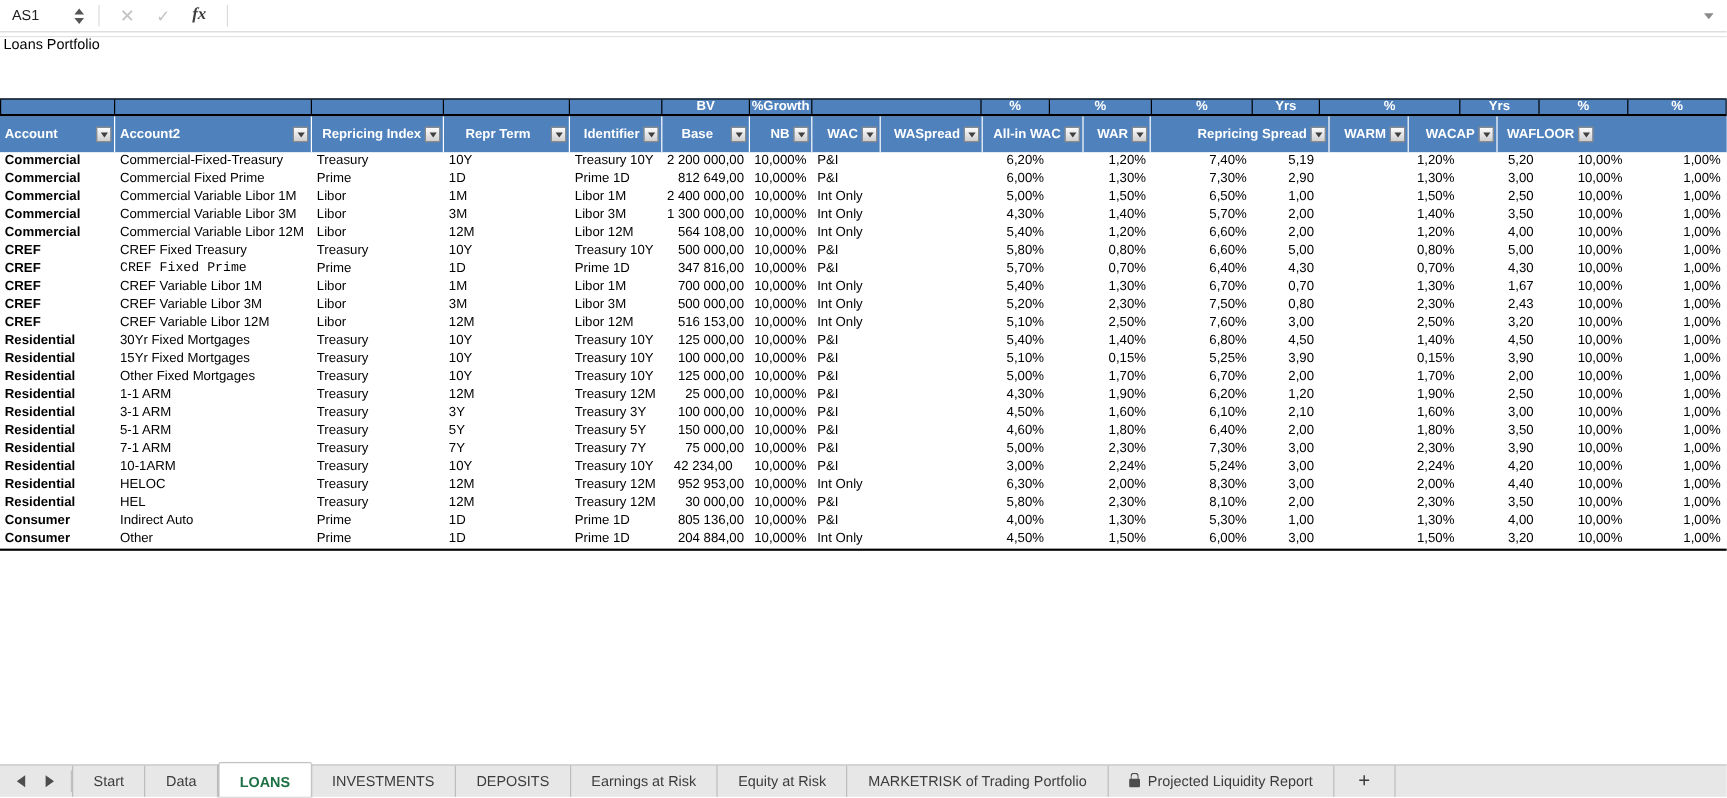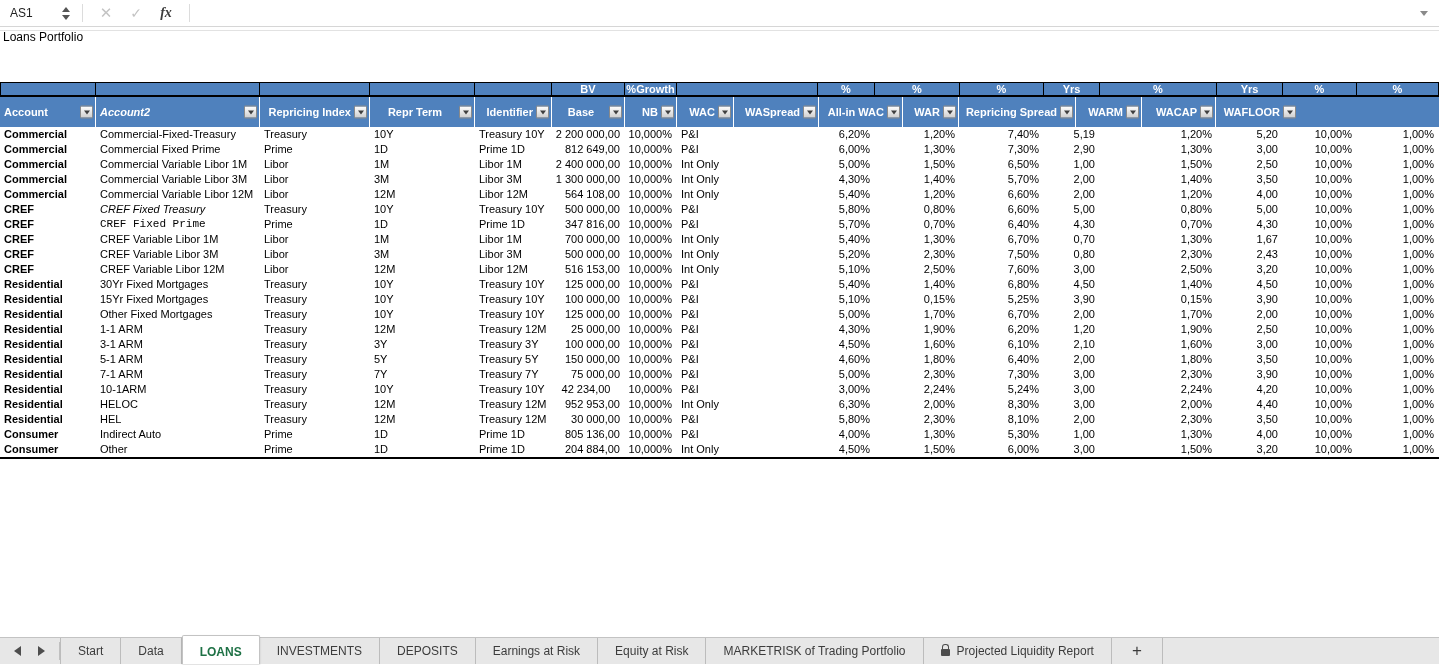--- a/index.html
+++ b/index.html
@@ -126,21 +126,21 @@
       <div class="ucell" style="width: 74px;">%</div>
       <div class="ucell" style="width: 82px;">%</div>
     </div>
   <div class="header-row">
       <div class="hcell" style="width: 96px;">
         <div class="hlabel hl-left">Account</div>
         <div class="filter-btn">
           <span class="f-tri"></span>
         </div>
       </div>
-      <div class="hcell" style="width: 164px; font-style: italic;">
+      <div class="hcell" style="width: 164px;">
         <div class="hlabel hl-left">Account2</div>
         <div class="filter-btn">
           <span class="f-tri"></span>
         </div>
       </div>
       <div class="hcell" style="width: 110px;">
         <div class="hlabel hl-right">Repricing Index</div>
         <div class="filter-btn">
           <span class="f-tri"></span>
         </div>
@@ -186,21 +186,21 @@
         <div class="filter-btn">
           <span class="f-tri"></span>
         </div>
       </div>
       <div class="hcell" style="width: 56px;">
         <div class="hlabel hl-right">WAR</div>
         <div class="filter-btn">
           <span class="f-tri"></span>
         </div>
       </div>
-      <div class="hcell" style="width: 117px;">
+      <div class="hcell" style="width: 117px; margin-left: 32px;">
         <div class="hlabel hl-right">Repricing Spread</div>
         <div class="filter-btn">
           <span class="f-tri"></span>
         </div>
       </div>
       <div class="hcell" style="width: 66px;">
         <div class="hlabel hl-right">WARM</div>
         <div class="filter-btn">
           <span class="f-tri"></span>
         </div>
@@ -304,21 +304,21 @@
         <div class="dcell ar" style="width: 85px;">1,20%</div>
         <div class="dcell ar" style="width: 84px;">6,60%</div>
         <div class="dcell ar" style="width: 56px;">2,00</div>
         <div class="dcell ar" style="width: 117px;">1,20%</div>
         <div class="dcell ar" style="width: 66px;">4,00</div>
         <div class="dcell ar" style="width: 74px;">10,00%</div>
         <div class="dcell ar" style="width: 82px;">1,00%</div>
       </div>
       <div class="data-row">
         <div class="dcell al bold" style="width: 96px;">CREF</div>
-        <div class="dcell al" style="width: 164px; font-style: italic;">CREF Fixed Treasury</div>
+        <div class="dcell al" style="width: 164px;">CREF Fixed Treasury</div>
         <div class="dcell al" style="width: 110px;">Treasury</div>
         <div class="dcell al" style="width: 105px;">10Y</div>
         <div class="dcell al" style="width: 77px;">Treasury 10Y</div>
         <div class="dcell ar" style="width: 73px;">500 000,00</div>
         <div class="dcell ar" style="width: 52px;">10,000%</div>
         <div class="dcell al" style="width: 141px;">P&amp;I</div>
         <div class="dcell ar" style="width: 57px;">5,80%</div>
         <div class="dcell ar" style="width: 85px;">0,80%</div>
         <div class="dcell ar" style="width: 84px;">6,60%</div>
         <div class="dcell ar" style="width: 56px;">5,00</div>

